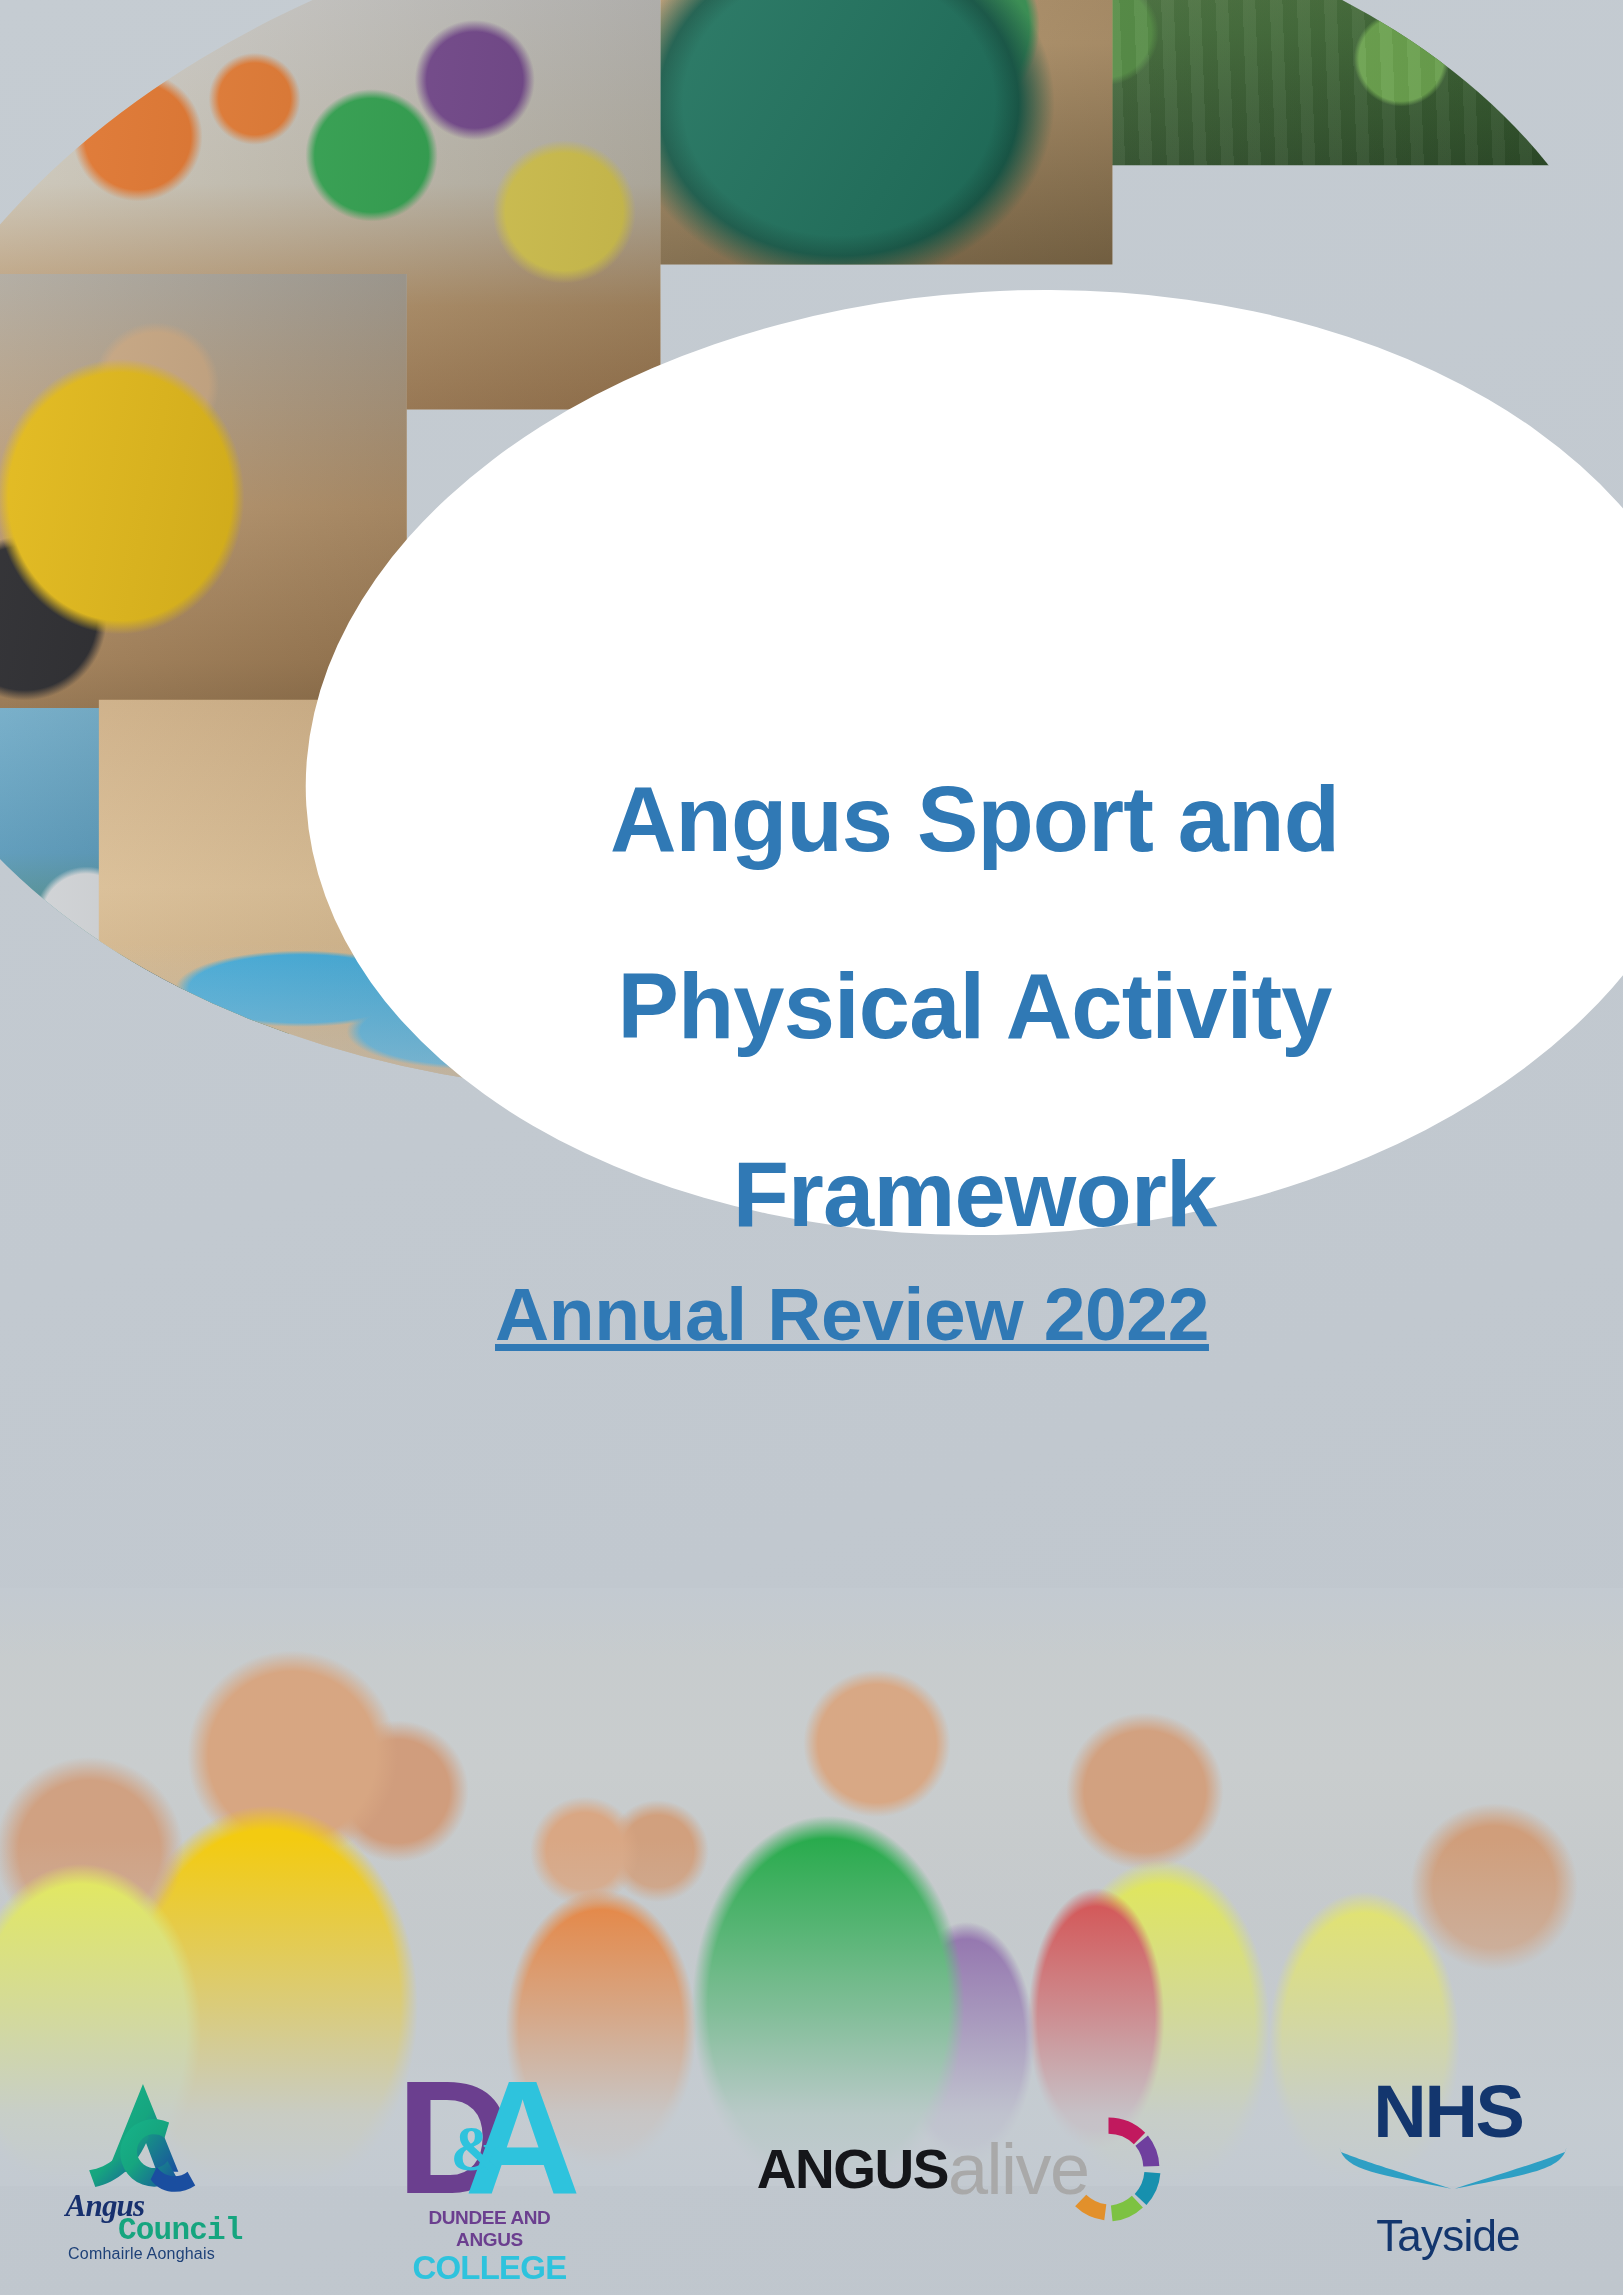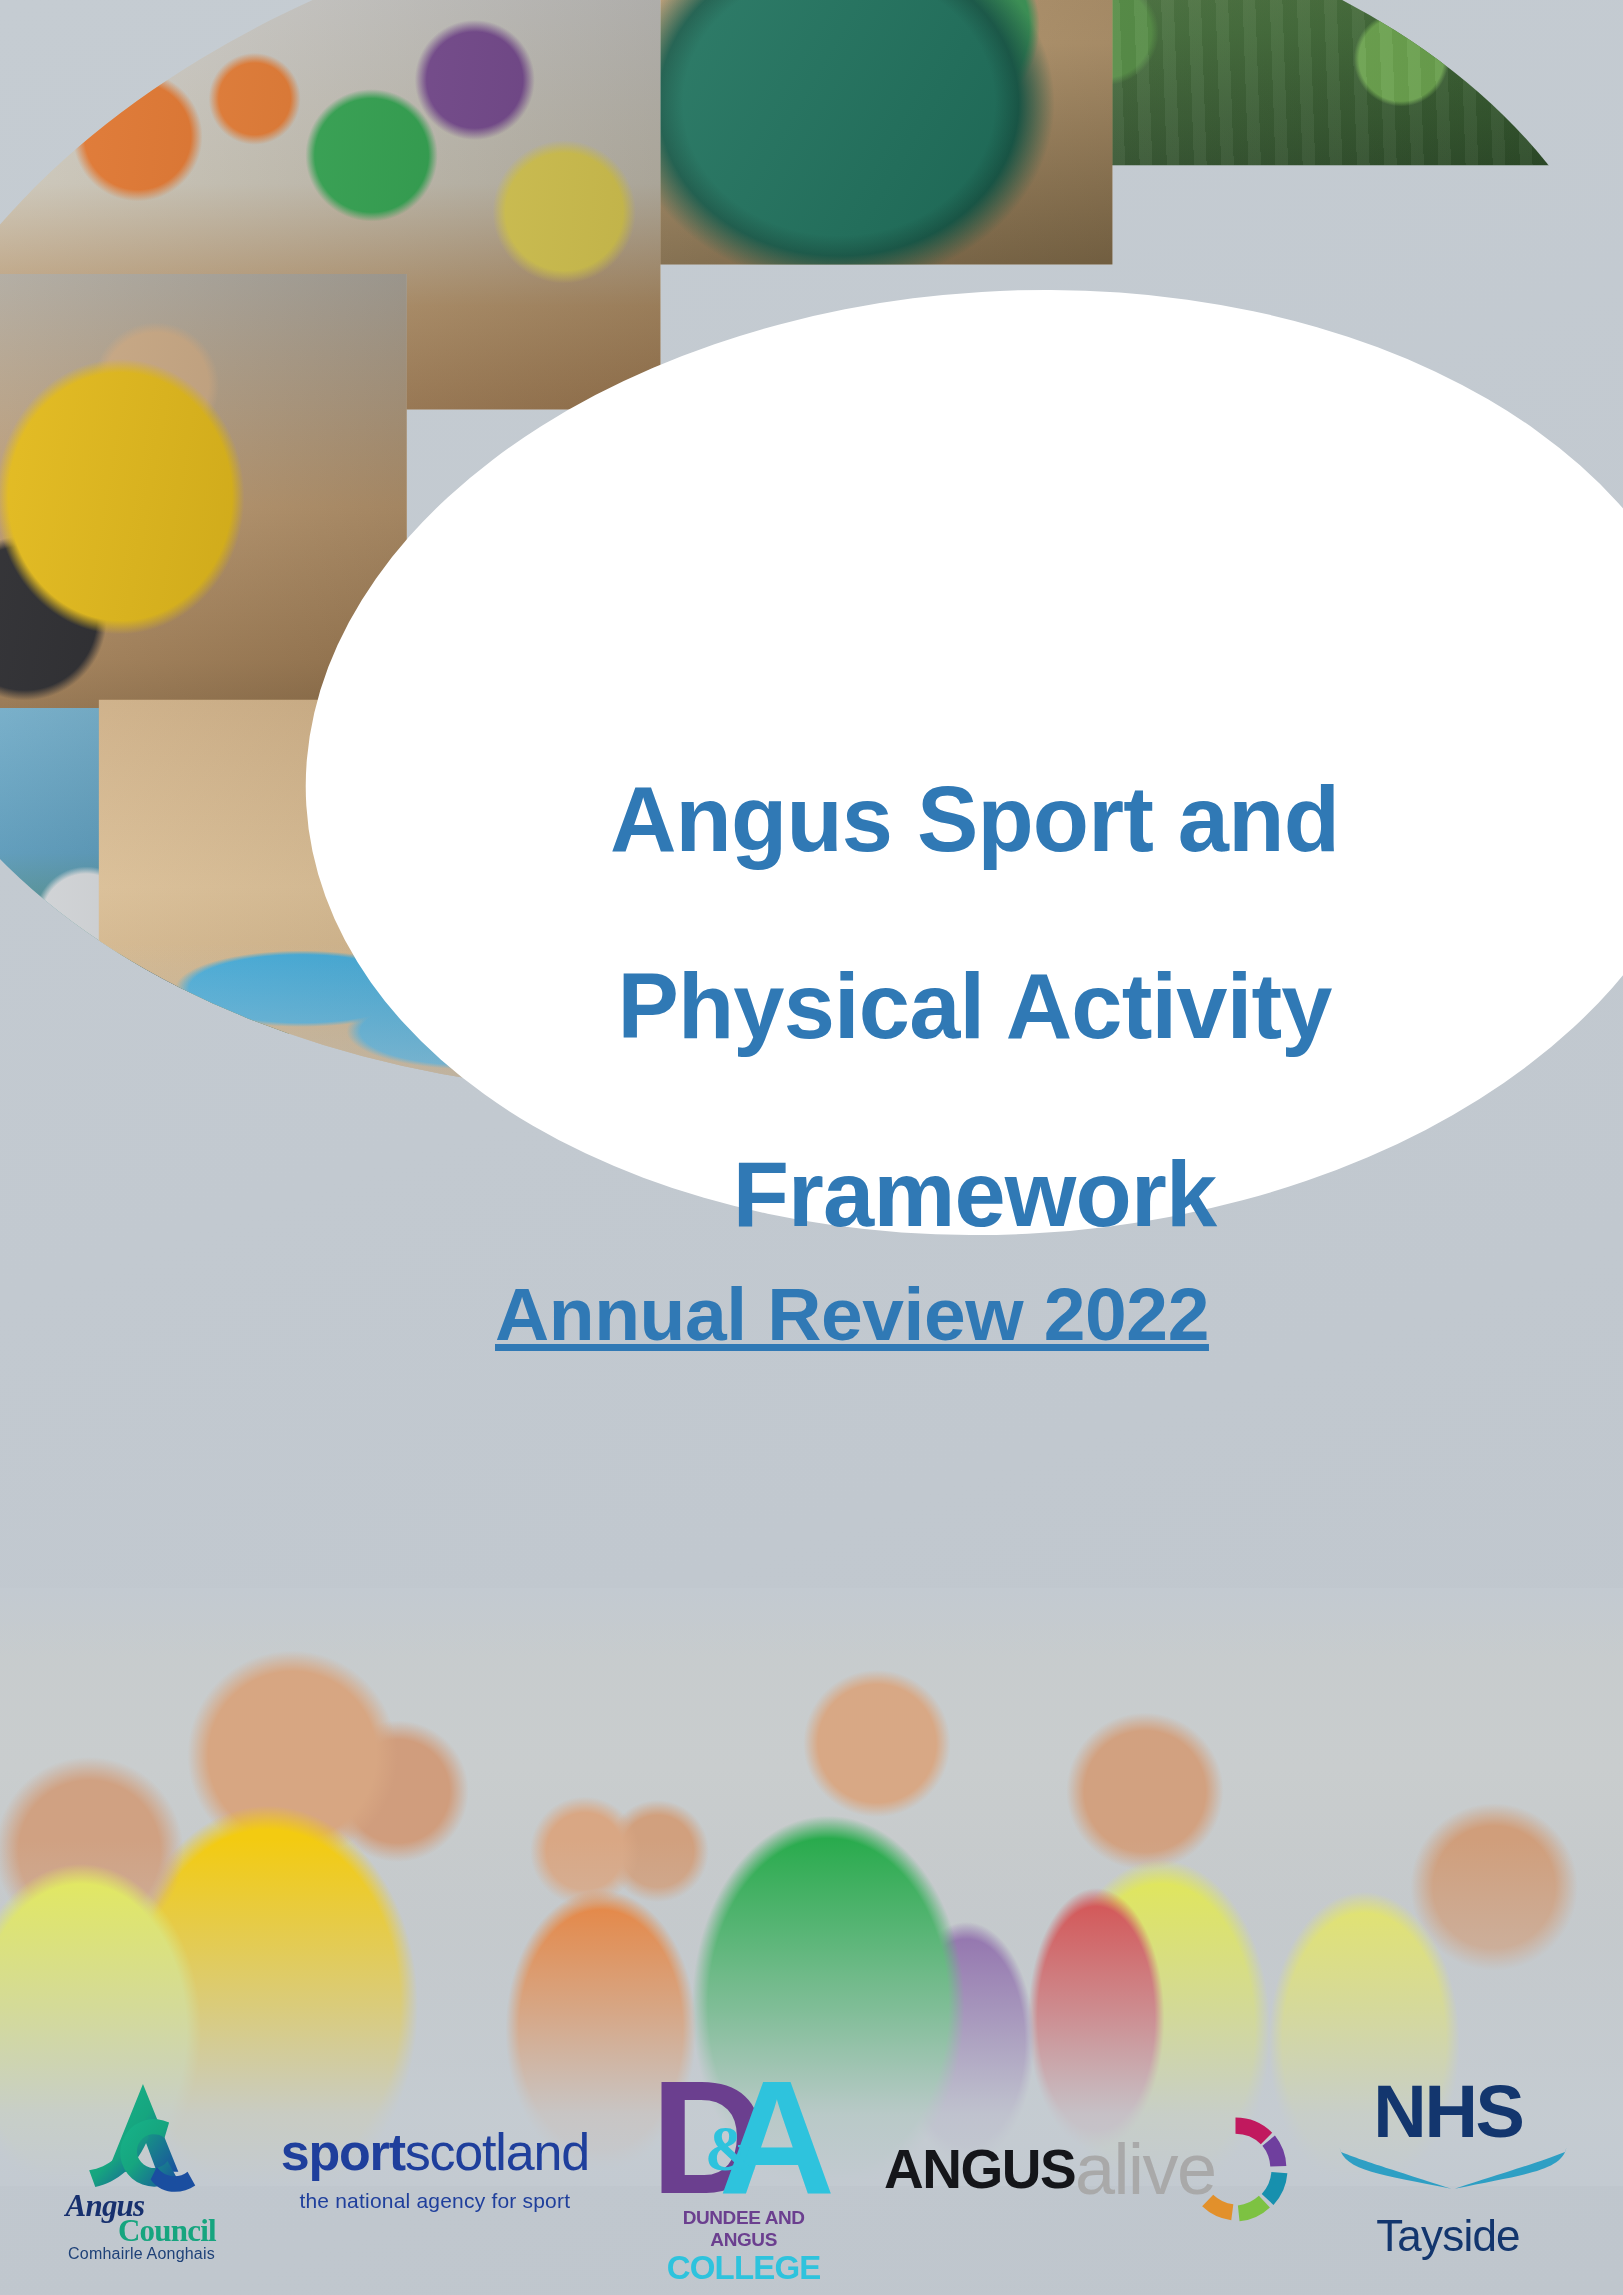--- a/index.html
+++ b/index.html
@@ -274,21 +274,21 @@
   .ac-wrap { position: relative; width: 161px; height: 176px; }
   .ac-mark { position:absolute; left:21.5px; top:0; width:123px; height:123px; }
   .ac-angus {
     position:absolute; left:4.6px; top:107px;
     font-family: "Liberation Serif", serif;
     font-style: italic; font-weight: bold;
     font-size: 31px; color:#17306e; letter-spacing:-0.8px;
   }
   .ac-council {
     position:absolute; left:57px; top:132px;
-    font-family: Liberation Serif, serif;
+    font-family: Liberation Mono, monospace;
     font-weight: bold;
     font-size: 31px; color:#16a57f; letter-spacing:-0.8px;
   }
   .ac-gaelic {
     position:absolute; left:0; top:164px; width:161px;
     text-align:center; font-size:16px; color:#1e4178; letter-spacing:0.2px;
   }
 
   
   .ss-wrap { width: 337px; text-align:center; }
@@ -381,26 +381,20 @@
           <path d="M8 116 C34 112 52 96 66 64 L86 72 C70 112 44 132 16 138 Z" fill="url(#acg)"></path>
           <path d="M112 54 a44 44 0 1 0 10 72 l-12 -22 a22 22 0 1 1 -4 -30 Z" fill="url(#acg)"></path>
           <path d="M96 112 c12 16 30 14 40 6 l10 18 c-18 12 -44 12 -58 -8 Z" fill="#1a4ea0"></path>
         </svg>
         <div class="ac-angus">Angus</div>
         <div class="ac-council">Council</div>
         <div class="ac-gaelic">Comhairle Aonghais</div>
       </div>
     </div>
 
-    <div class="logo">
-      <div class="ss-wrap">
-        <div class="ss-main"><b>sport</b><span>scotland</span></div>
-        <div class="ss-sub">the national agency for sport</div>
-      </div>
-    </div>
 
     <div class="logo">
       <div class="da-wrap">
         <div class="da-letters">
           <div class="da-D">D</div>
           <div class="da-A">A</div>
           <div class="da-amp">&amp;</div>
         </div>
         <div class="da-l1">DUNDEE AND ANGUS</div>
         <div class="da-l2">COLLEGE</div>

